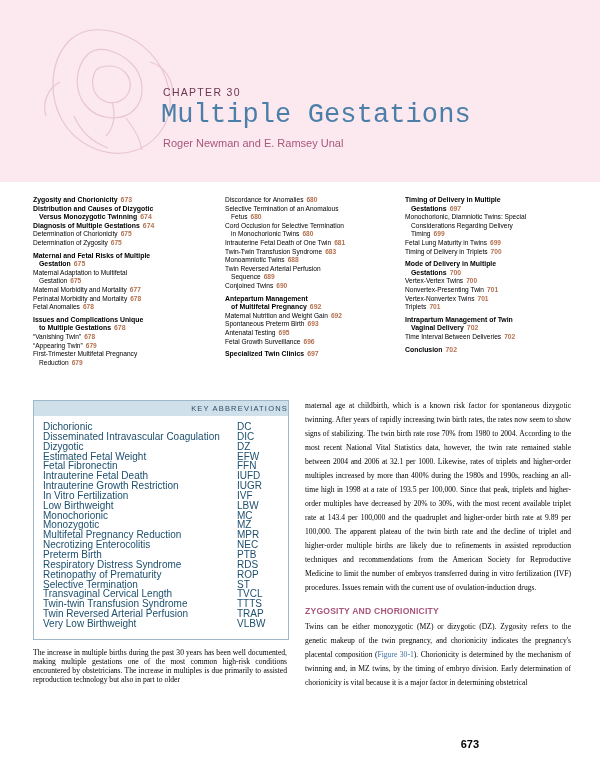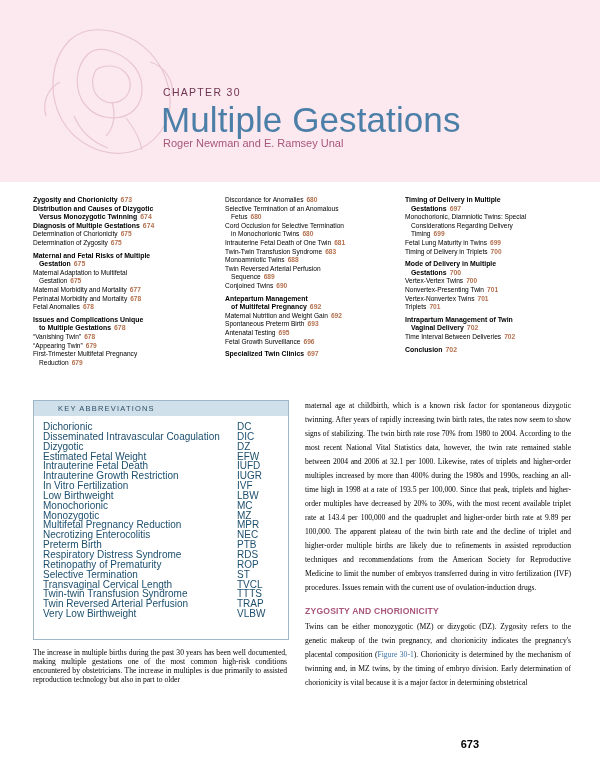--- a/index.html
+++ b/index.html
@@ -45,22 +45,22 @@
     top: 86px;
     font-family: "Liberation Sans", sans-serif;
     font-size: 10.5px;
     letter-spacing: 1.3px;
     color: #6f3550;
   }
   .chapter-title {
     position: absolute;
     left: 161px;
     top: 100px;
-    font-family: Liberation Sans, sans-serif;
-    font-size: 35px;
+    font-family: Liberation Mono, monospace;
+    font-size: 27px;
     font-weight: 400;
     color: #4b7fa8;
     letter-spacing: 0.1px;
   }
   .chapter-authors {
     position: absolute;
     left: 163px;
     top: 137px;
     font-family: "Liberation Sans", sans-serif;
     font-size: 11px;
@@ -116,21 +116,21 @@
     border: 1px solid #9fb8c9;
     background: #fff;
   }
   .abbrev-header {
     height: 15px;
     background: #cfe0ea;
     font-family: "Liberation Sans", sans-serif;
     font-size: 7.5px;
     letter-spacing: 1.2px;
     color: #2d4f68;
-    text-align: left;
+    text-align: right;
     line-height: 15px;
     padding-left: 24px;
   }
   .abbrev-list {
     padding: 6px 9px 0 9px;
     font-family: "Liberation Sans", sans-serif;
     font-size: 10px;
     line-height: 9.85px;
     color: #1d4f6e;
   }
@@ -285,20 +285,24 @@
         </div>
         <div class="abbrev-row">
           <span class="term">Dizygotic</span>
           <span class="abbr">DZ</span>
         </div>
         <div class="abbrev-row">
           <span class="term">Estimated Fetal Weight</span>
           <span class="abbr">EFW</span>
         </div>
         <div class="abbrev-row">
+          <span class="term">Fetal Fibronectin</span>
+          <span class="abbr">FFN</span>
+        </div>
+        <div class="abbrev-row">
           <span class="term">Intrauterine Fetal Death</span>
           <span class="abbr">IUFD</span>
         </div>
         <div class="abbrev-row">
           <span class="term">Intrauterine Growth Restriction</span>
           <span class="abbr">IUGR</span>
         </div>
         <div class="abbrev-row">
           <span class="term">In Vitro Fertilization</span>
           <span class="abbr">IVF</span>

